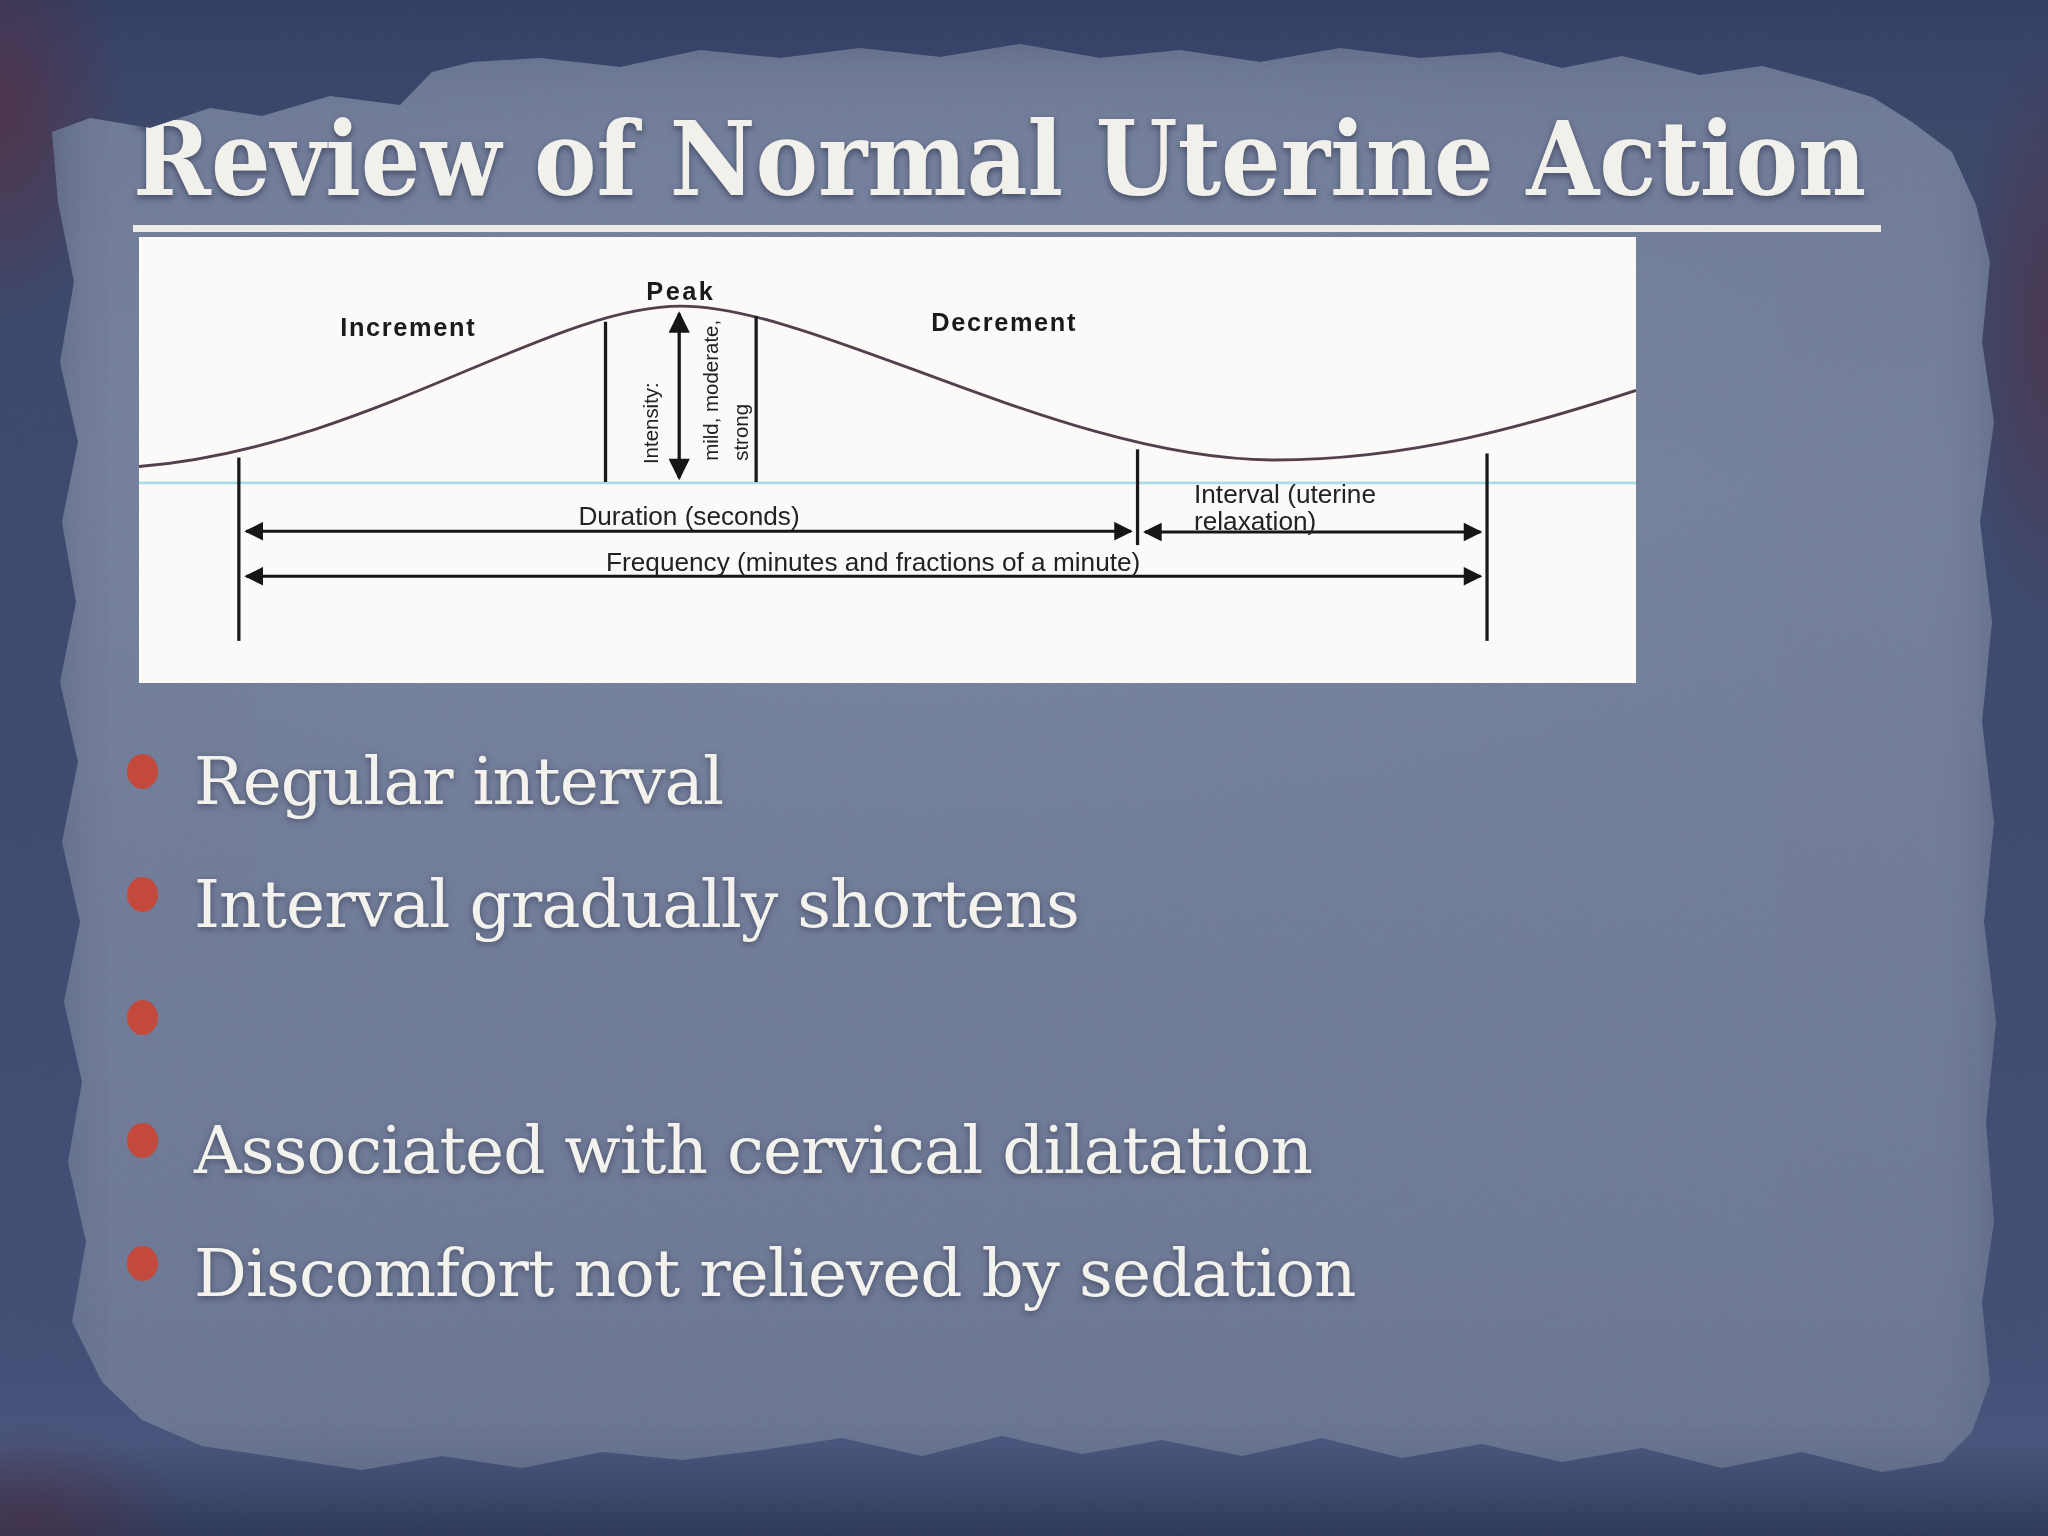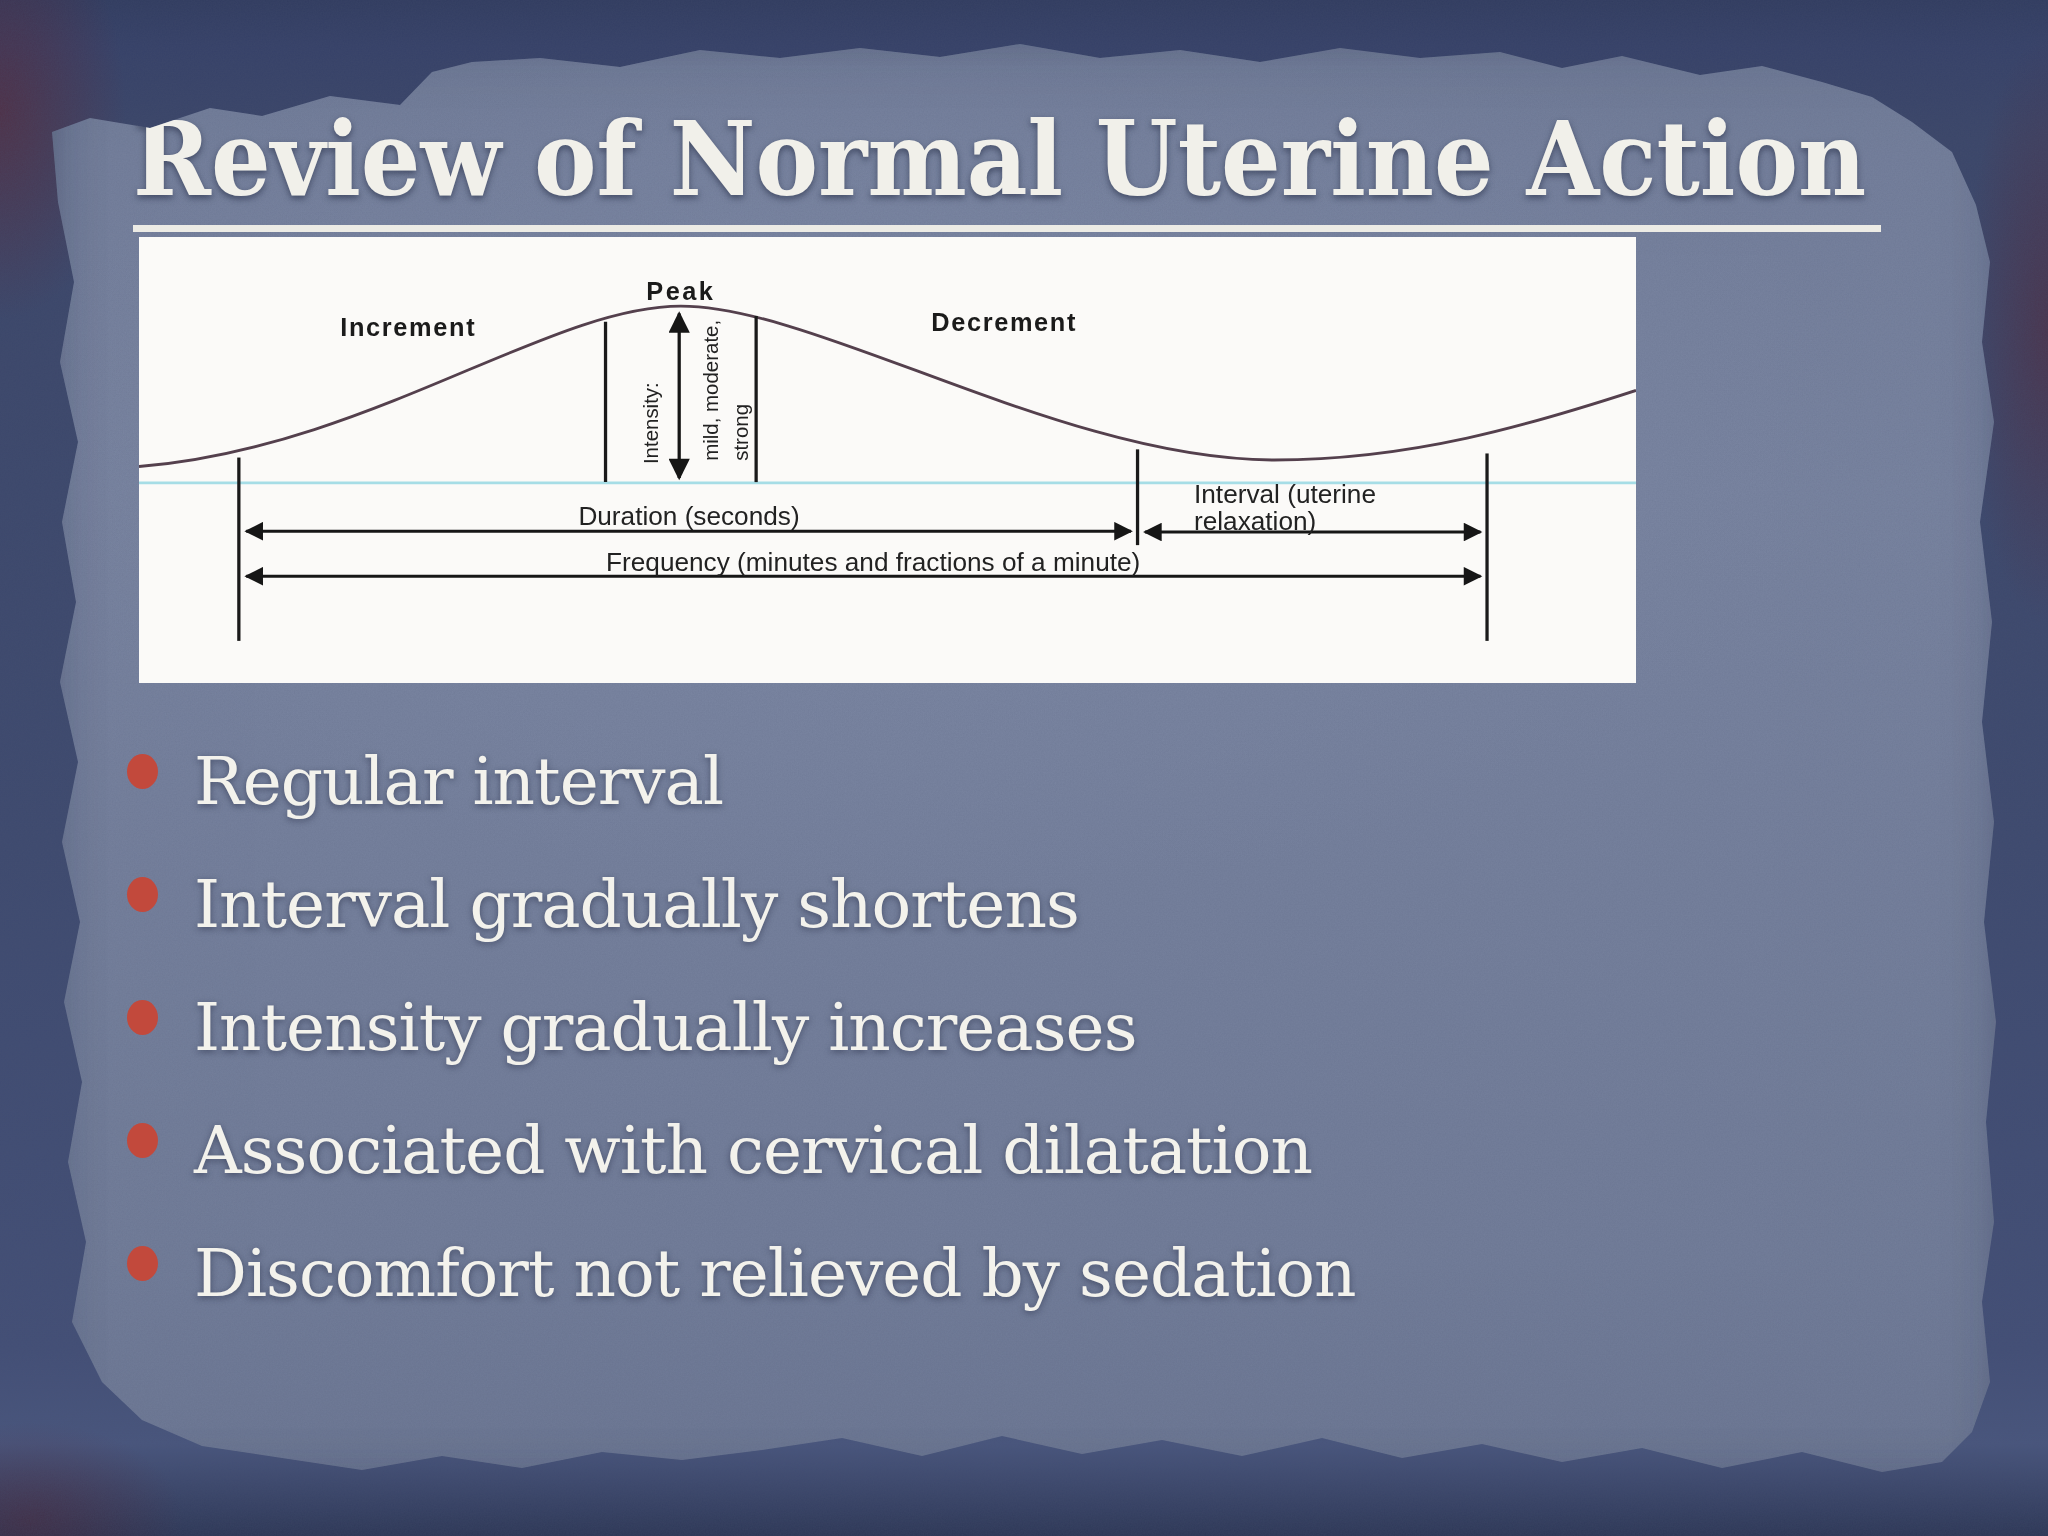--- a/index.html
+++ b/index.html
@@ -124,21 +124,20 @@
       <li class="bullet-row">
         <span class="dot"></span>
         <span class="btext">Regular interval</span>
       </li>
       <li class="bullet-row">
         <span class="dot"></span>
         <span class="btext">Interval gradually shortens</span>
       </li>
       <li class="bullet-row">
         <span class="dot"></span>
-        <span class="btext">Intensity gradually increases</span>
       </li>
       <li class="bullet-row">
         <span class="dot"></span>
         <span class="btext">Associated with cervical dilatation</span>
       </li>
       <li class="bullet-row">
         <span class="dot"></span>
         <span class="btext">Discomfort not relieved by sedation</span>
       </li>
     </ul>

